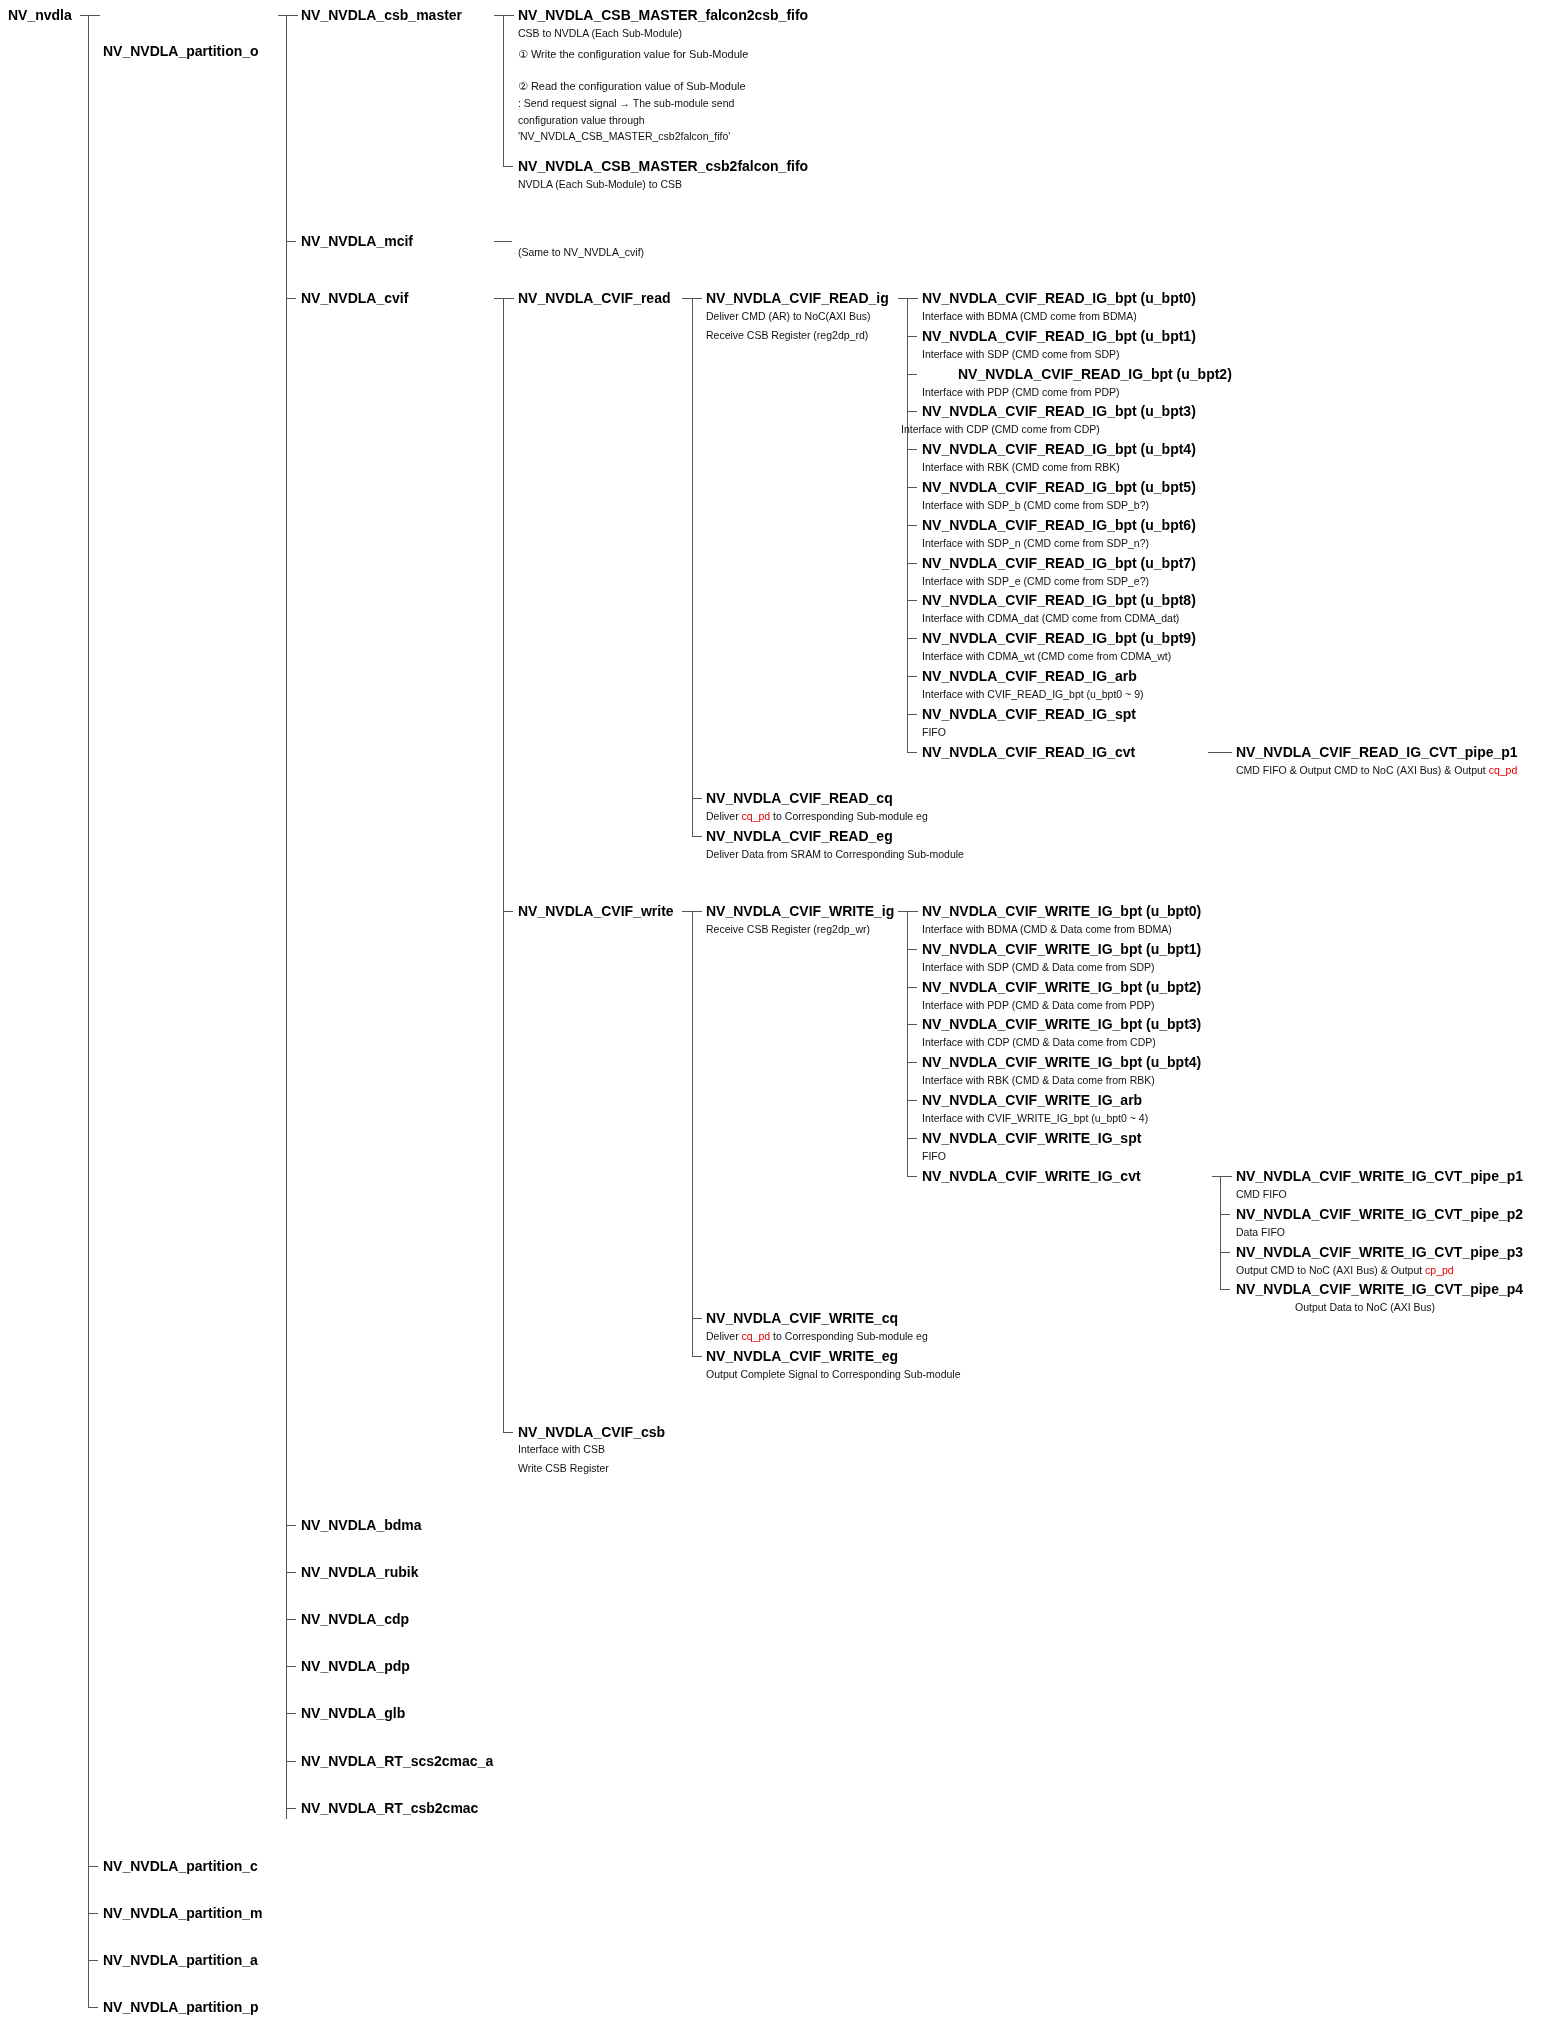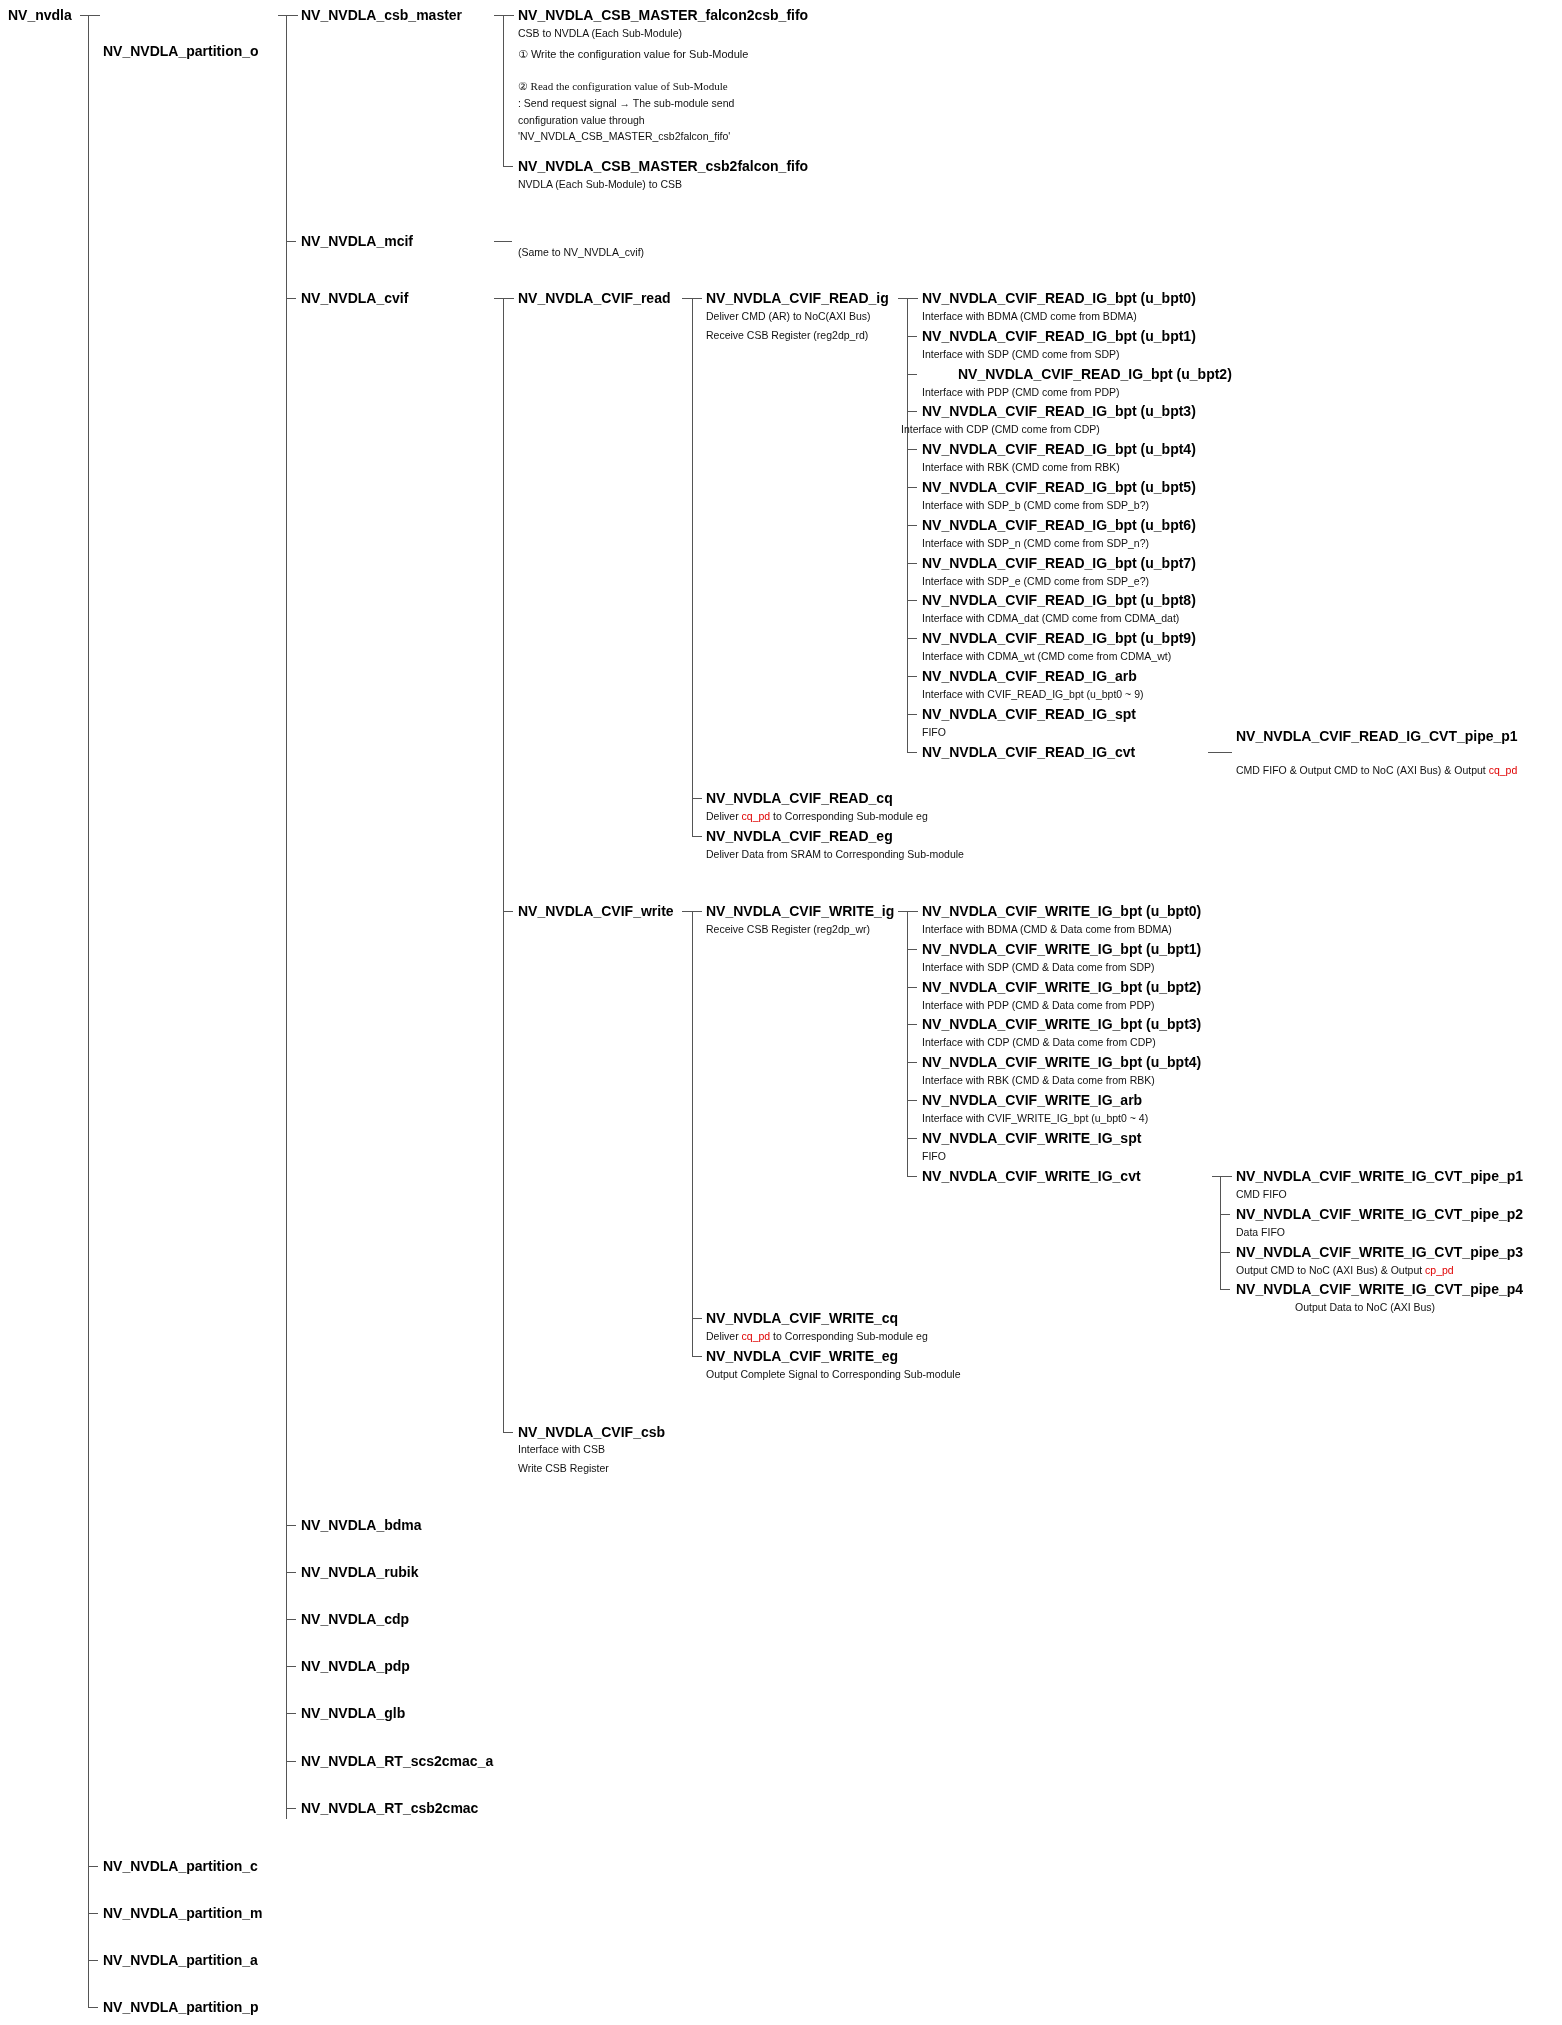--- a/index.html
+++ b/index.html
@@ -49,21 +49,21 @@
 <div class="h" style="left:286px;top:1761px;width:10px;"></div>
 <div class="n" style="left:301px;top:1753px;text-align:center;">NV_NVDLA_RT_scs2cmac_a</div>
 <div class="h" style="left:286px;top:1808px;width:10px;"></div>
 <div class="n" style="left:301px;top:1800px;">NV_NVDLA_RT_csb2cmac</div>
 
 <div class="h" style="left:494px;top:15px;width:20px;"></div>
 <div class="v" style="left:503px;top:15px;height:151px;"></div>
 <div class="n" style="left:518px;top:7px;">NV_NVDLA_CSB_MASTER_falcon2csb_fifo</div>
 <div class="d" style="left:518px;top:27px;">CSB to NVDLA (Each Sub-Module)</div>
 <div class="d" style="left:518px;top:48px;font-size:11px;">① Write the configuration value for Sub-Module</div>
-<div class="d" style="left:518px;top:80px;font-size:11px;font-family:Liberation Serif, serif;">② Read the configuration value of Sub-Module</div>
+<div class="d" style="left:518px;top:80px;font-size:11px;">② Read the configuration value of Sub-Module</div>
 <div class="d" style="left:518px;top:97px;">: Send request signal → The sub-module send</div>
 <div class="d" style="left:518px;top:114px;">configuration value through</div>
 <div class="d" style="left:518px;top:130px;">'NV_NVDLA_CSB_MASTER_csb2falcon_fifo'</div>
 <div class="h" style="left:503px;top:166px;width:10px;"></div>
 <div class="n" style="left:518px;top:158px;">NV_NVDLA_CSB_MASTER_csb2falcon_fifo</div>
 <div class="d" style="left:518px;top:178px;">NVDLA (Each Sub-Module) to CSB</div>
 
 <div class="h" style="left:494px;top:241px;width:18px;"></div>
 <div class="d" style="left:518px;top:246px;">(Same to NV_NVDLA_cvif)</div>
 
@@ -130,21 +130,21 @@
     <div class="d" style="left: 922px; top: 688px;"><span>Interface with CVIF_READ_IG_bpt (u_bpt0 ~ 9)</span></div>
     <div class="h" style="left: 907px; top: 713.8px; width: 10px;"></div>
     <div class="n" style="left: 922px; top: 705.8px;">NV_NVDLA_CVIF_READ_IG_spt</div>
     <div class="d" style="left: 922px; top: 725.8px;"><span>FIFO</span></div>
     <div class="h" style="left: 907px; top: 751.6px; width: 10px;"></div>
     <div class="n" style="left: 922px; top: 743.6px;">NV_NVDLA_CVIF_READ_IG_cvt</div>
     <div class="d" style="left: 922px; top: 763.6px;"><span></span></div>
   </div>
 
 <div class="h" style="left:1208px;top:752px;width:24px;"></div>
-<div class="n" style="left:1236px;top:728px;">NV_NVDLA_CVIF_READ_IG_CVT_pipe_p1</div>
+<div class="n" style="left:1236px;top:744px;">NV_NVDLA_CVIF_READ_IG_CVT_pipe_p1</div>
 <div class="d" style="left:1236px;top:764px;">
   <span>CMD FIFO &amp; Output CMD to NoC (AXI Bus) &amp; Output </span><span class="red">cq_pd</span>
 </div>
 
 <div class="h" style="left:682px;top:911px;width:20px;"></div>
 <div class="v" style="left:692px;top:911px;height:445px;"></div>
 <div class="n" style="left:706px;top:903px;">NV_NVDLA_CVIF_WRITE_ig</div>
 <div class="d" style="left:706px;top:923px;">Receive CSB Register (reg2dp_wr)</div>
 
 <div class="h" style="left:692px;top:1318px;width:10px;"></div>

